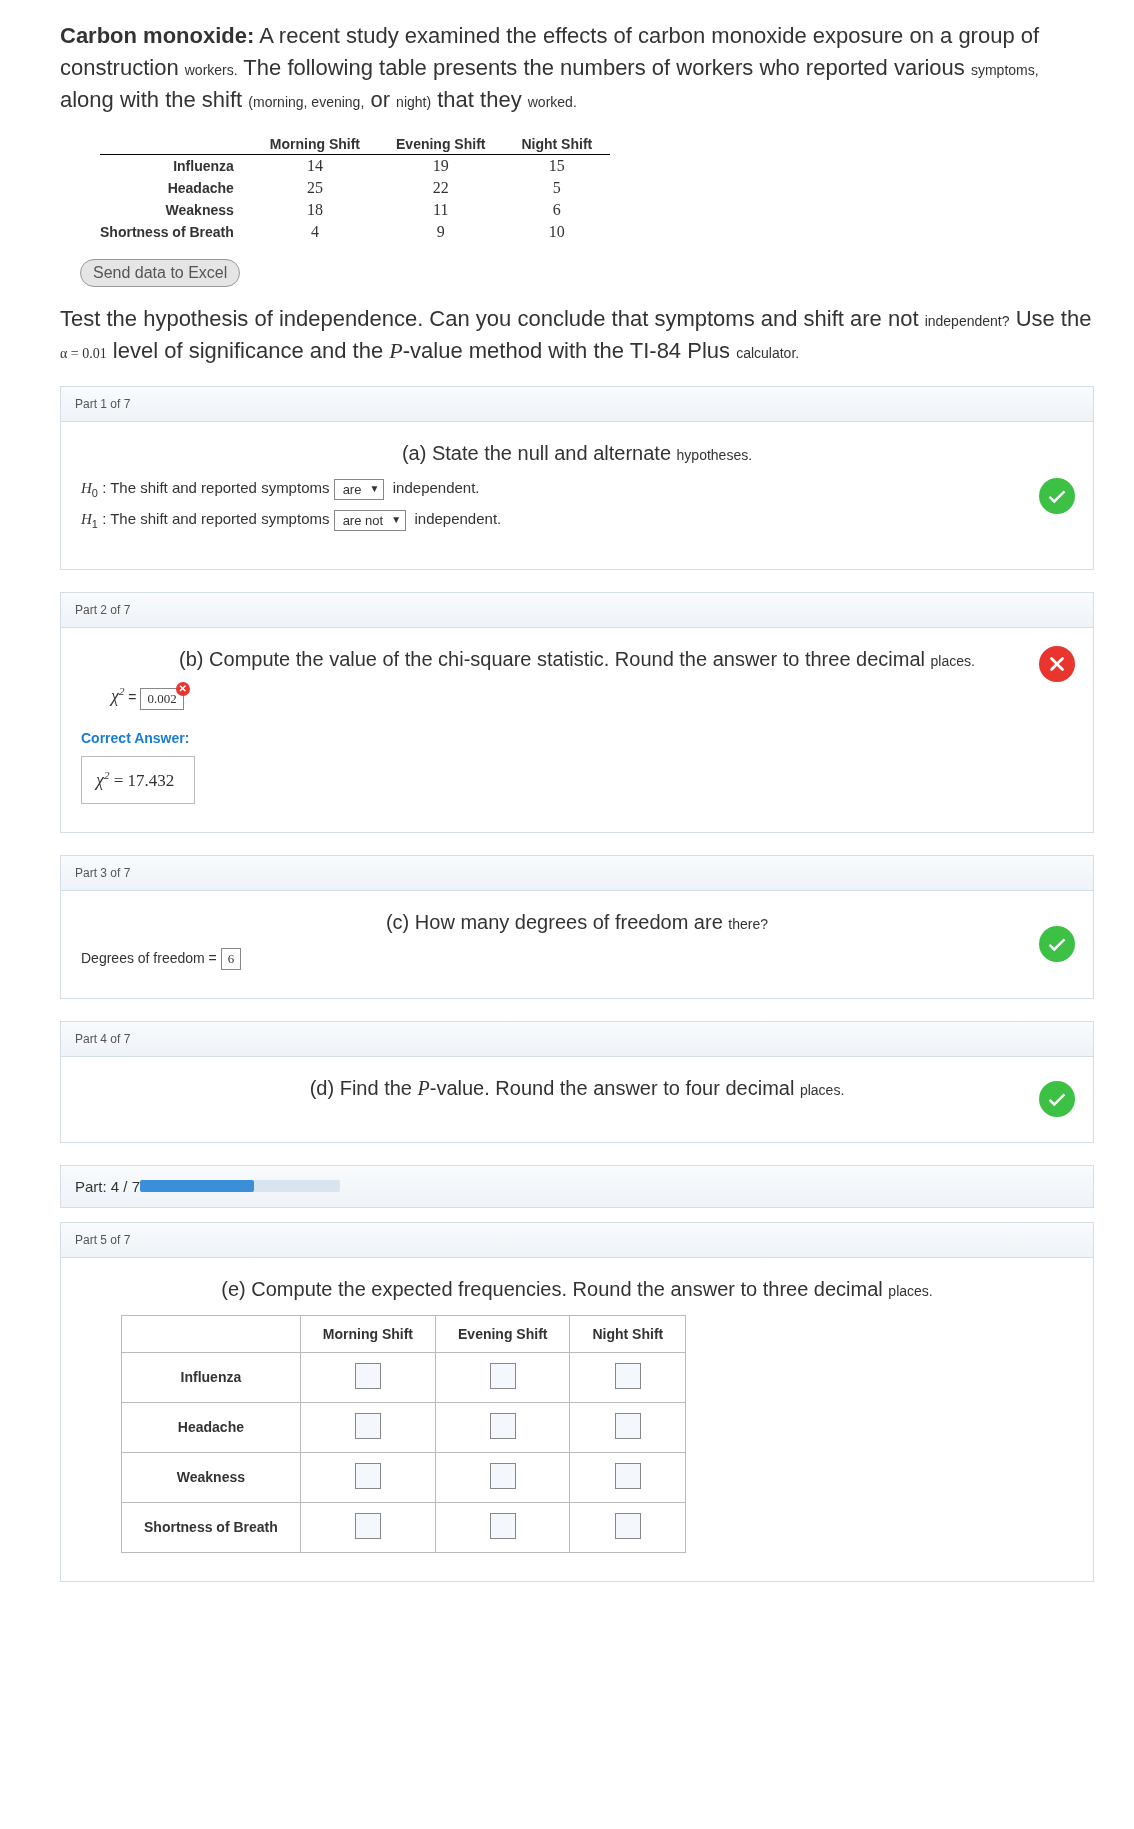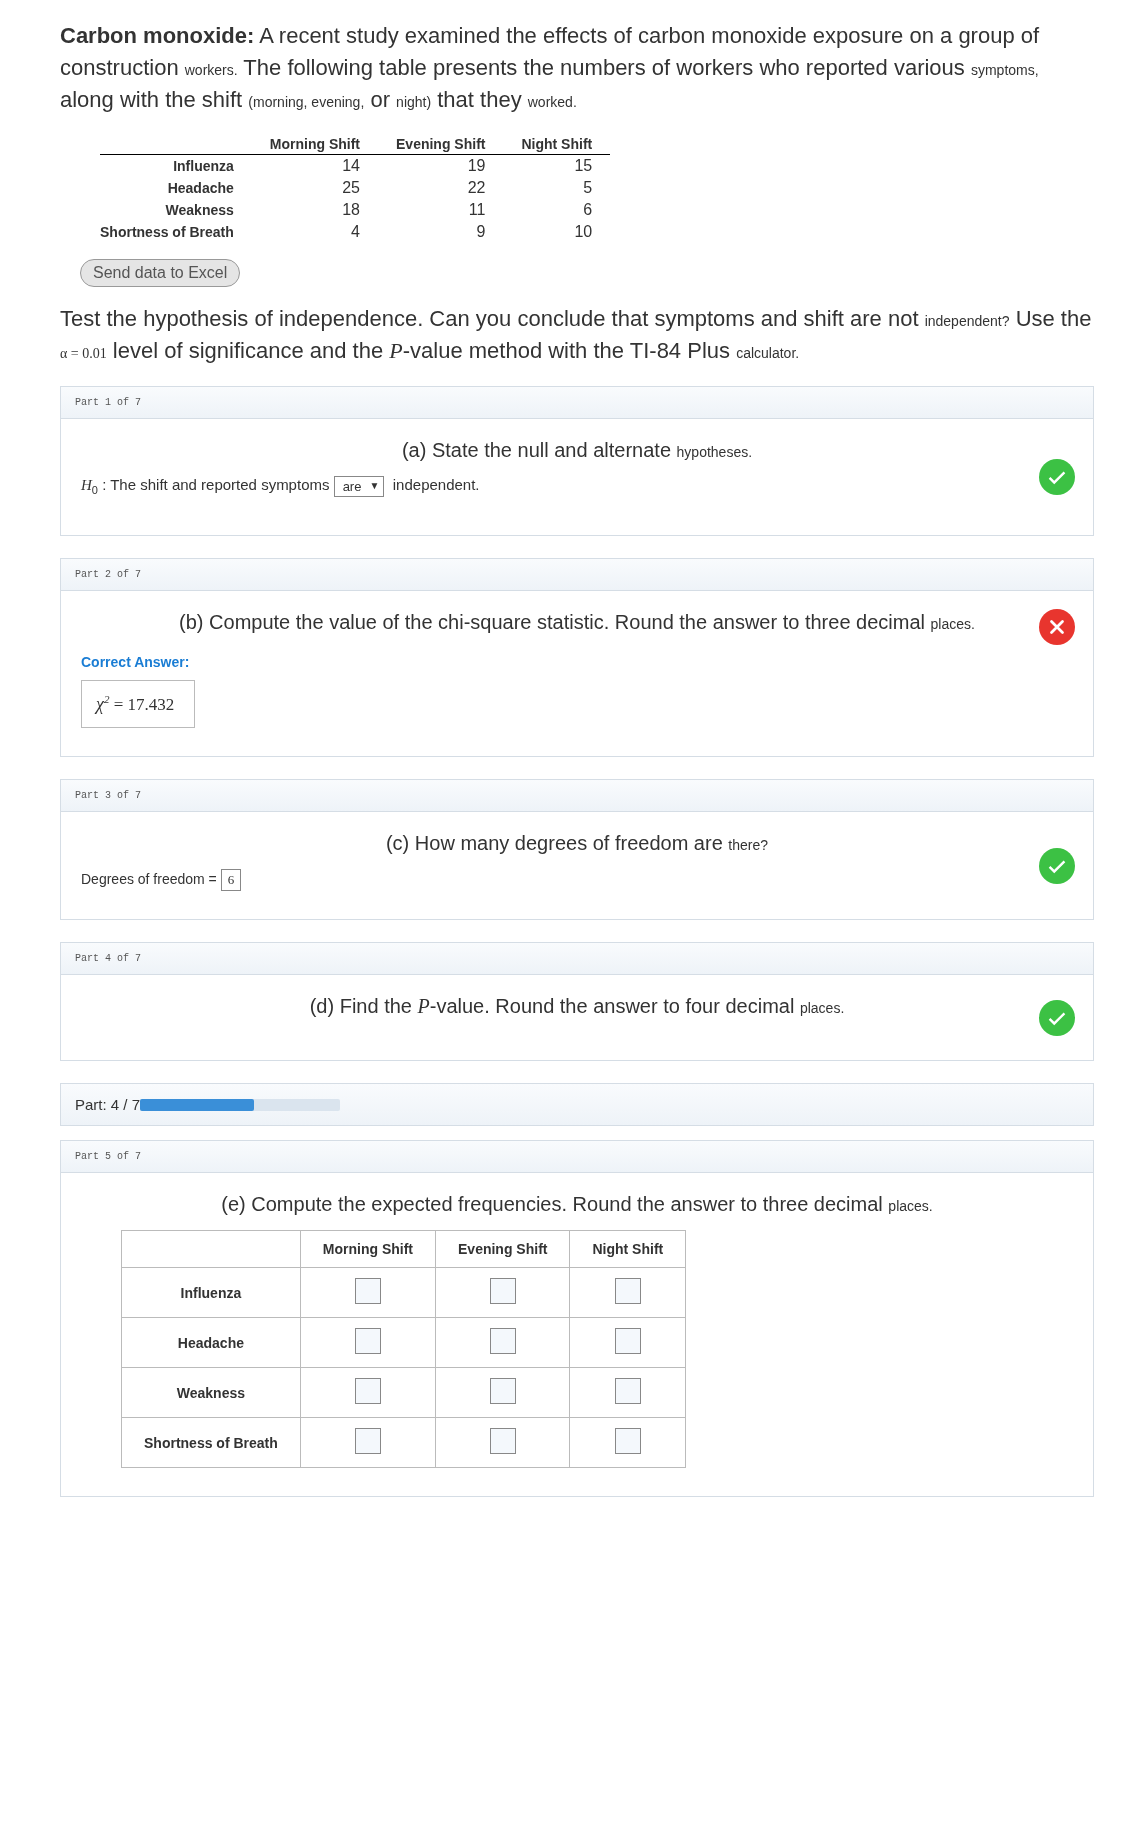--- a/index.html
+++ b/index.html
@@ -18,21 +18,21 @@
   }
   .problem-text .bold { font-weight: bold; }
   .small-word { font-size: 14px; vertical-align: baseline; }
   .data-table {
     border-collapse: collapse;
     margin: 8px 0 10px 40px;
     font-size: 14px;
   }
   .data-table th { font-weight: bold; padding: 2px 18px; text-align: center; border-bottom: 1px solid #000;}
   .data-table td.rowhdr { font-weight: bold; text-align: right; padding: 2px 18px 2px 0; }
-  .data-table td.val { text-align: right; padding: 2px 18px; font-family: Liberation Sans, sans-serif; font-size:16px;}
+  .data-table td.val { text-align: center; padding: 2px 18px; font-family: Liberation Serif, serif; font-size:16px;}
   .send-btn {
     border: 1px solid #999;
     border-radius: 14px;
     background: #e5e5e5;
     font-size: 16px;
     padding: 4px 12px;
     margin: 6px 0 16px 20px;
     cursor: pointer;
     color:#555;
   }
@@ -40,24 +40,23 @@
     font-size: 22px;
     line-height: 1.45;
     margin-bottom: 20px;
   }
   .math-it { font-style: italic; font-family: 'Times New Roman', serif; }
   
   .part-header {
     background: linear-gradient(#f9fbfd,#eef3f8);
     border: 1px solid #d5dde5;
     padding: 10px 14px;
-    font-size: 10px;
+    font-size: 12px;
     color: #555;
     position: relative;
-    font-family: Liberation Mono, monospace;
   }
   .part-body {
     border: 1px solid #d5dde5;
     border-top: none;
     padding: 20px 20px 28px 20px;
     margin-bottom: 22px;
     position: relative;
     background:#fff;
   }
   .q-text { font-size: 20px; margin-bottom: 14px; text-align: center; }
@@ -196,34 +195,46 @@
       </svg>
   </div>
   <div class="q-text">
     <span>(a) State the null and alternate </span><span class="small-word">hypotheses.</span>
   </div>
   <div class="hyp-row">
     <span class="math-it">H</span><span class="sub">0</span> <span>: The shift and reported symptoms </span>
     <span class="select-box"><span>are</span></span>
     &nbsp;<span>independent.</span>
   </div>
+  <div class="hyp-row">
+    <span class="math-it">H</span><span class="sub">1</span> <span>: The shift and reported symptoms </span>
+    <span class="select-box"><span>are not</span></span>
+    &nbsp;<span>independent.</span>
+  </div>
 </div>
 
 
 <div class="part-header">
   <span>Part 2 of 7</span>
 </div>
 <div class="part-body">
   <div class="status-badge status-wrong" style="top:18px;transform:none;">
     <svg viewBox="0 0 24 24">
         <path fill="#fff" d="M18 6L6 18M6 6l12 12" stroke="#fff" stroke-width="3" stroke-linecap="round"></path>
       </svg>
   </div>
   <div class="q-text">
     <span>(b) Compute the value of the chi-square statistic. Round the answer to three decimal </span><span class="small-word">places.</span>
+  </div>
+  <div style="margin-left:30px;">
+    <span class="chi2">χ<sup>2</sup></span> = 
+    <span class="input-box input-box-wrong">
+      <span>0.002</span>
+      <span class="x-mark">✕</span>
+    </span>
   </div>
   <div class="correct-ans-label">Correct Answer:</div>
   <div class="correct-ans-box">
     <span class="chi2">χ<sup>2</sup></span> <span>= 17.432</span>
   </div>
 </div>
 
 
 <div class="part-header">
   <span>Part 3 of 7</span>

